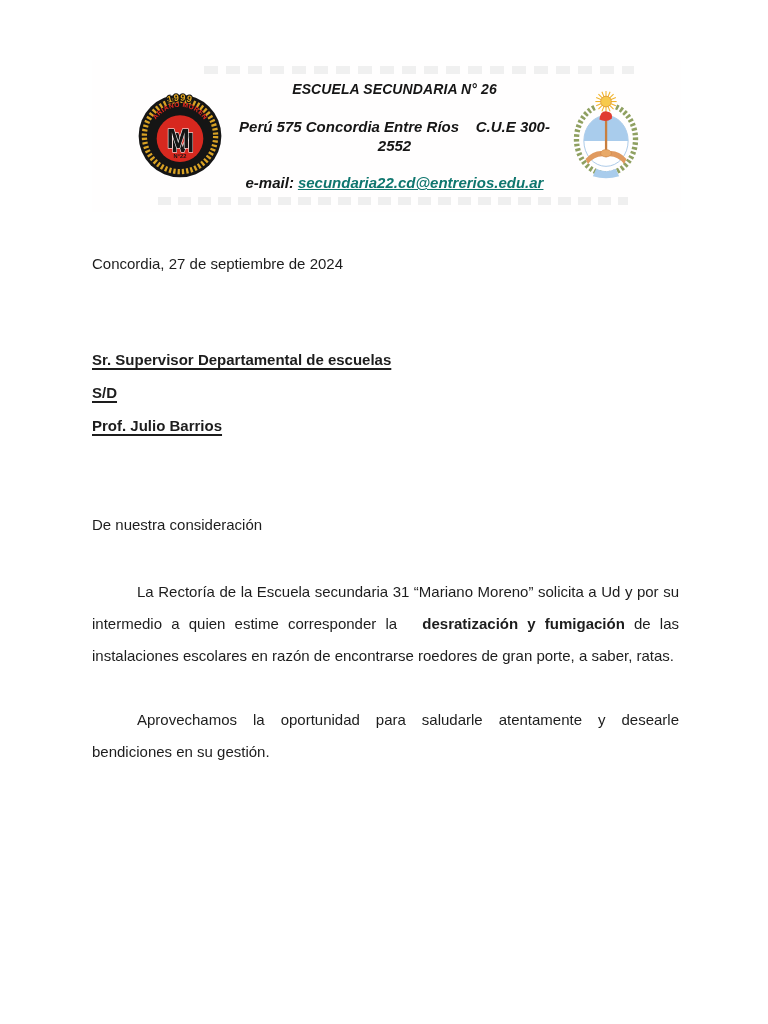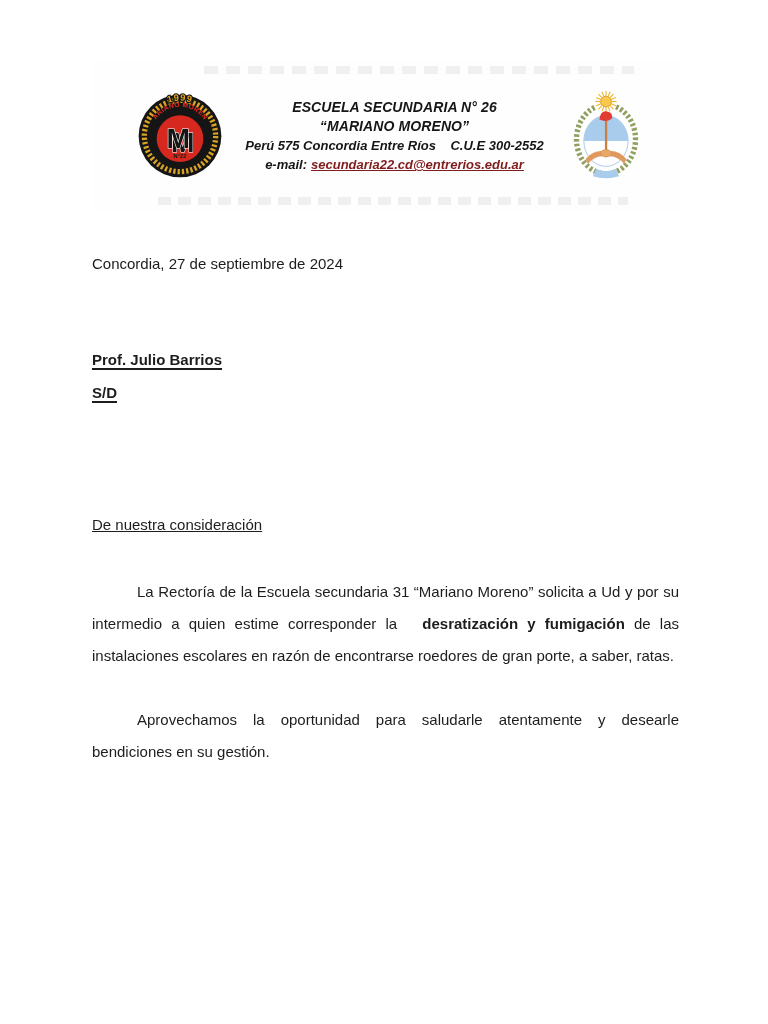--- a/index.html
+++ b/index.html
@@ -12,23 +12,23 @@
   .letterhead {
     position:absolute; left:92px; top:60px; width:589px; height:152px;
     display:flex; align-items:center; background:#fffefe;
   }
   .logo-left { width:88px; height:88px; margin-left:44px; flex:none; }
   .emblem-right { width:82px; height:96px; margin-right:34px; flex:none; }
   .center-text {
     flex:1; text-align:center; font-style:italic; font-weight:bold; color:#161616;
   }
   .center-text .l1, .center-text .l2 { font-size:14px; line-height:19px; letter-spacing:.1px; }
-  .center-text .l3, .center-text .l4 { font-size:13px; line-height:19px; }
+  .center-text .l3, .center-text .l4 { font-size:15px; line-height:19px;margin-top:18px; }
   .email-label { margin-right:4px; }
-  .email-link { color:#7f1d1d; text-decoration:underline; cursor:pointer; font-weight:bold; font-style:italic; }
+  .email-link { color:#0f766e; text-decoration:underline; cursor:pointer; font-weight:bold; font-style:italic; }
 
   .artifact { position:absolute; height:8px; }
   .artifact.top {
     top:6px; left:112px; width:430px;
     background:repeating-linear-gradient(90deg,#f0f0f0 0 14px, transparent 14px 22px);
   }
   .artifact.bottom {
     bottom:7px; left:66px; width:470px;
     background:repeating-linear-gradient(90deg,#efefef 0 13px, transparent 13px 20px);
   }
@@ -36,21 +36,21 @@
   
   .date-line {
     position:absolute; top:247px; left:92px; width:586px;
     font-size:15px; line-height:33px;
   }
   .recipient { position:absolute; left:92px; top:343px; font-size:15px; line-height:33px; }
   .recipient .r-line {
     margin:0; font-weight:bold; text-decoration:underline;
     text-decoration-thickness:1.5px; text-underline-offset:3px;
   }
-  .salutation { position:absolute; left:92px; top:508px; font-size:15px; line-height:33px;text-decoration:underline; }
+  .salutation { position:absolute; left:92px; top:508px; font-size:15px; line-height:33px; }
   .para {
     position:absolute; left:92px; width:587px; font-size:15px; line-height:32px;
     text-align:justify; text-indent:45px; margin:0;
   }
   #p1 { top:576px; }
   #p2 { top:704px; }
   .bold-inline { font-weight:bold;margin-left:16px; }
 </style>
 </head>
 <body>
@@ -73,21 +73,20 @@
       <text font-size="7.6" font-weight="bold" fill="#E8281E" letter-spacing="0.4">
         <textPath href="#arcName" startOffset="50%" text-anchor="middle">MARIANO MORENO</textPath>
       </text>
       <text x="53" y="68" font-size="32" font-weight="bold" text-anchor="middle" fill="#151515" stroke="#ffffff" stroke-width="1" paint-order="stroke">M</text>
       <text x="48" y="64" font-size="32" font-weight="bold" text-anchor="middle" fill="#151515" stroke="#ffffff" stroke-width="1.2" paint-order="stroke">M</text>
       <text x="50" y="75.5" font-size="6.5" font-weight="bold" text-anchor="middle" fill="#151515">N°22</text>
     </svg>
 
     <div class="center-text">
       <div class="l1">ESCUELA SECUNDARIA N° 26</div>
-      <div class="l2">“MARIANO MORENO”</div>
       <div class="l3">Perú 575 Concordia Entre Ríos&nbsp;&nbsp;&nbsp;&nbsp;C.U.E 300-2552</div>
       <div class="l4">
         <span class="email-label">e-mail:</span><a class="email-link">secundaria22.cd@entrerios.edu.ar</a>
       </div>
     </div>
 
     <svg class="emblem-right" viewBox="0 0 100 112">
       <g stroke="#F0B42B" stroke-width="1.3">
         <line x1="37" y1="14" x2="63" y2="14"></line>
         <line x1="38" y1="9" x2="62" y2="19"></line>
@@ -107,22 +106,23 @@
       <path d="M 25 84 Q 36 72 49 75 L 49 81 Q 37 79 28 90 Z" fill="#E09A5F"></path>
       <path d="M 75 84 Q 64 72 51 75 L 51 81 Q 63 79 72 90 Z" fill="#E09A5F"></path>
       <ellipse cx="50" cy="77" rx="6.5" ry="4.5" fill="#E8A968" stroke="#C87F3F" stroke-width="0.6"></ellipse>
       <path d="M 38 96 Q 50 102 62 96 L 66 105 Q 50 110 34 105 Z" fill="#A9CCEC"></path>
     </svg>
   </div>
 
   <div class="date-line">Concordia, 27 de septiembre de 2024</div>
 
   <div class="recipient">
+    <p class="r-line">Sr. Supervisor Departamental de escuelas</p>
+    <p class="r-line">S/D</p>
     <p class="r-line">Prof. Julio Barrios</p>
-    <p class="r-line">S/D</p>
   </div>
 
   <div class="salutation">De nuestra consideración</div>
 
   <p class="para" id="p1"><span>La Rectoría de la Escuela secundaria 31 “Mariano Moreno” solicita a Ud y por su intermedio a quien estime corresponder la </span><span class="bold-inline">desratización y fumigación</span><span> de las instalaciones escolares en razón de encontrarse roedores de gran porte, a saber, ratas.</span></p>
 
   <p class="para" id="p2">Aprovechamos la oportunidad para saludarle atentamente y desearle bendiciones en su gestión.</p>
 
 </div>
 

